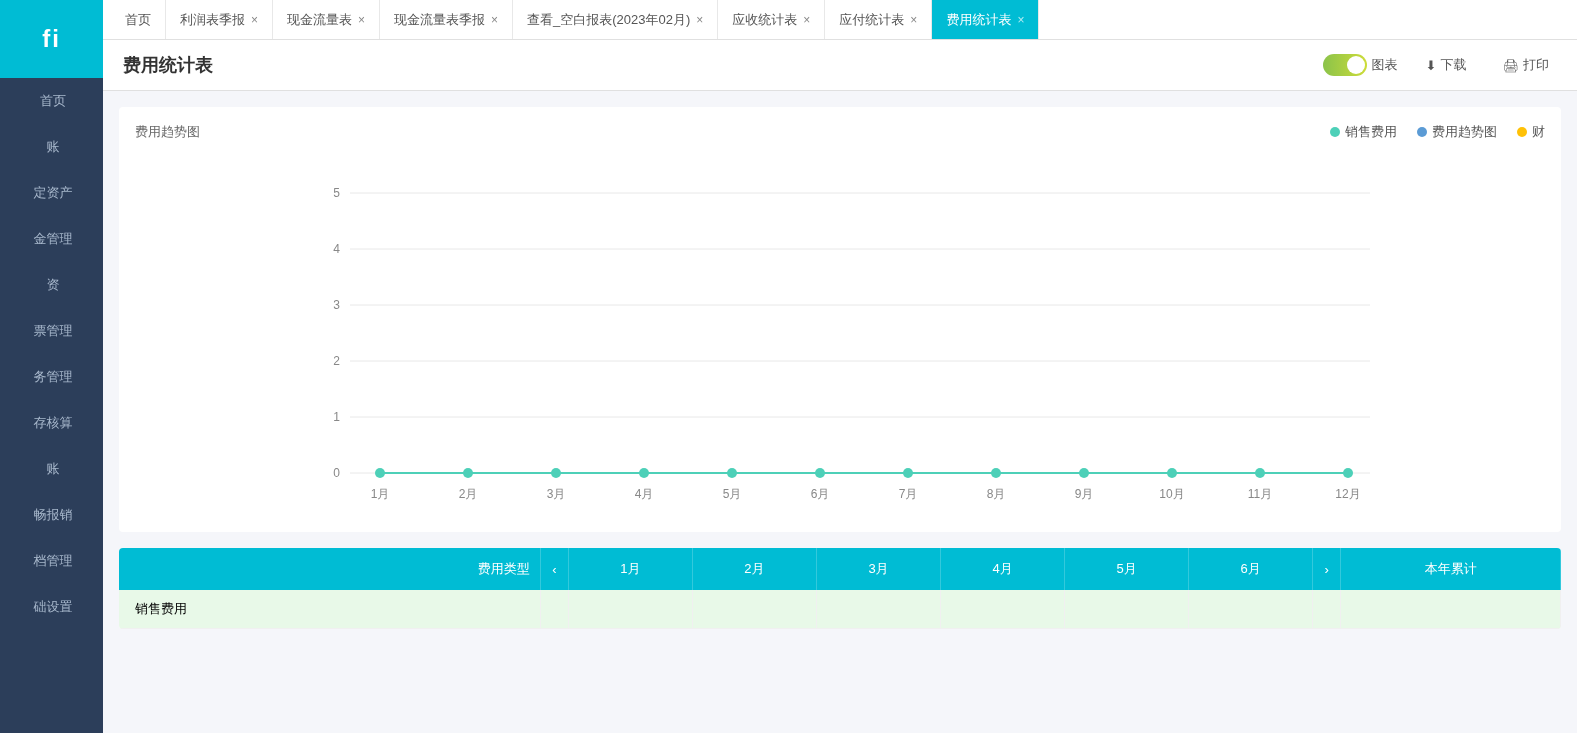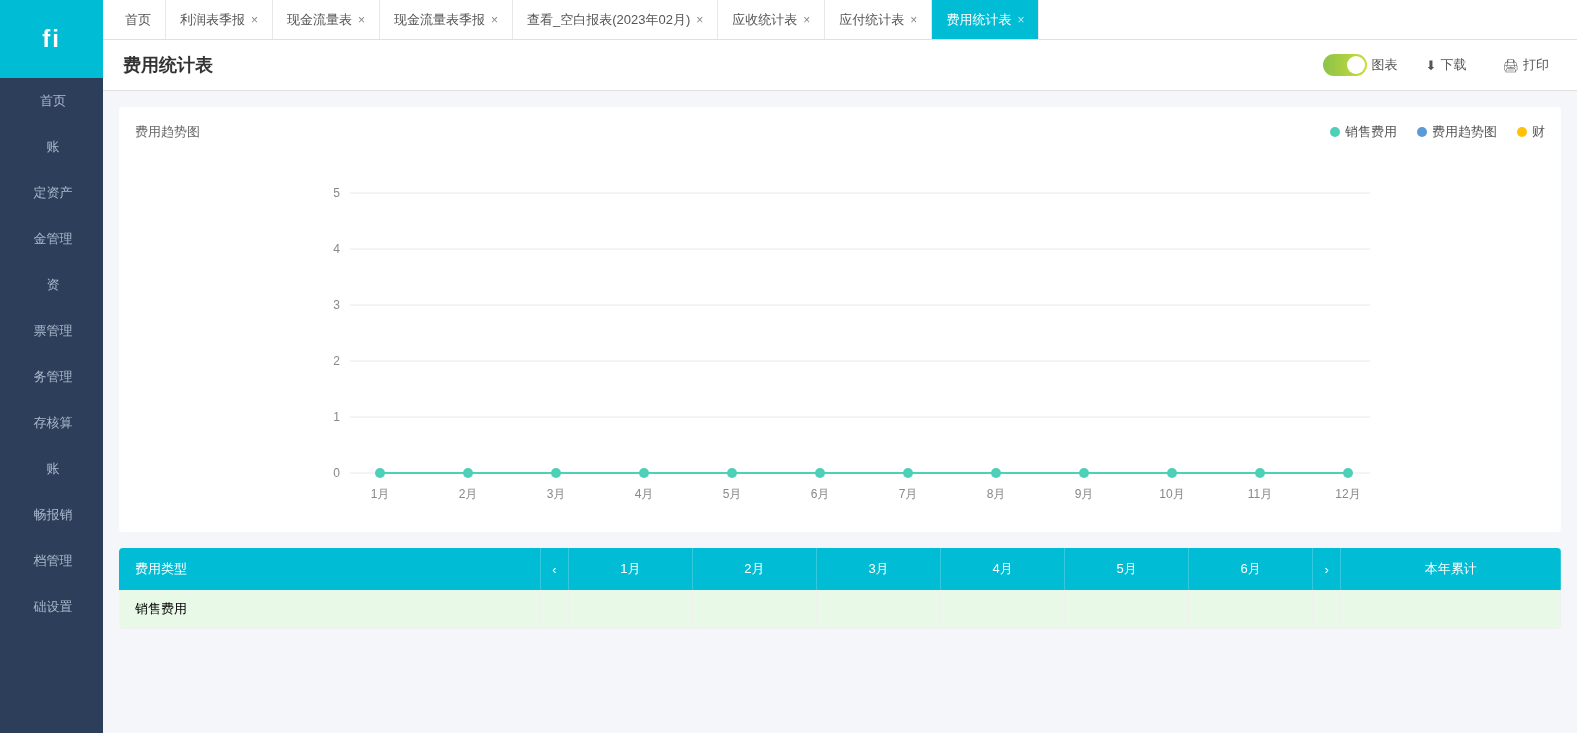--- a/index.html
+++ b/index.html
@@ -371,21 +371,21 @@
           <circle cx="970" cy="320" r="5" fill="#4dd0b8"></circle>
           <circle cx="1058" cy="320" r="5" fill="#4dd0b8"></circle>
         </svg>
       </div>
     </div>
 
     <div class="data-table-wrap">
       <table class="data-table">
         <thead>
           <tr>
-            <th style="text-align:left; min-width:140px;">费用类型</th>
+            <th style="text-align:right; min-width:140px;">费用类型</th>
             <th class="nav-btn">‹</th>
             <th>1月</th>
             <th>2月</th>
             <th>3月</th>
             <th>4月</th>
             <th>5月</th>
             <th>6月</th>
             <th class="nav-btn">›</th>
             <th>本年累计</th>
           </tr>

